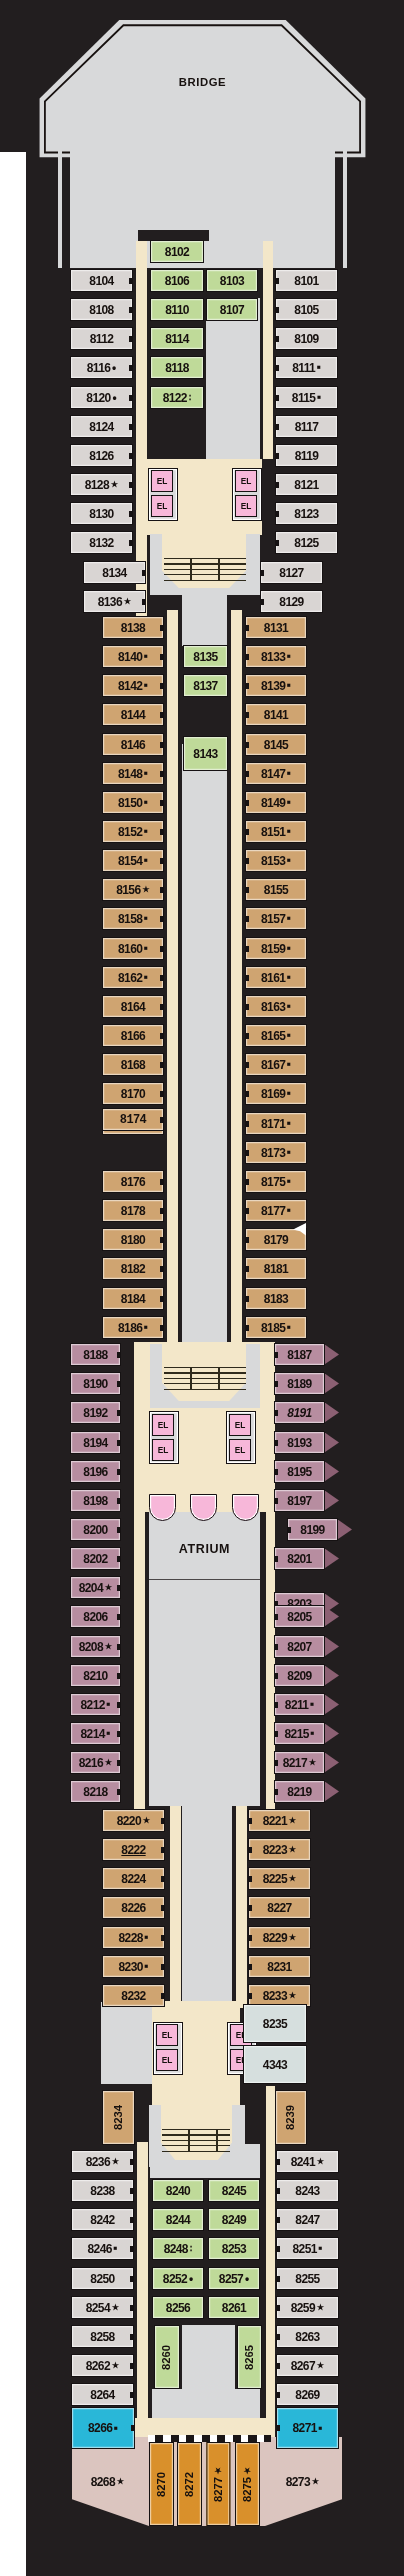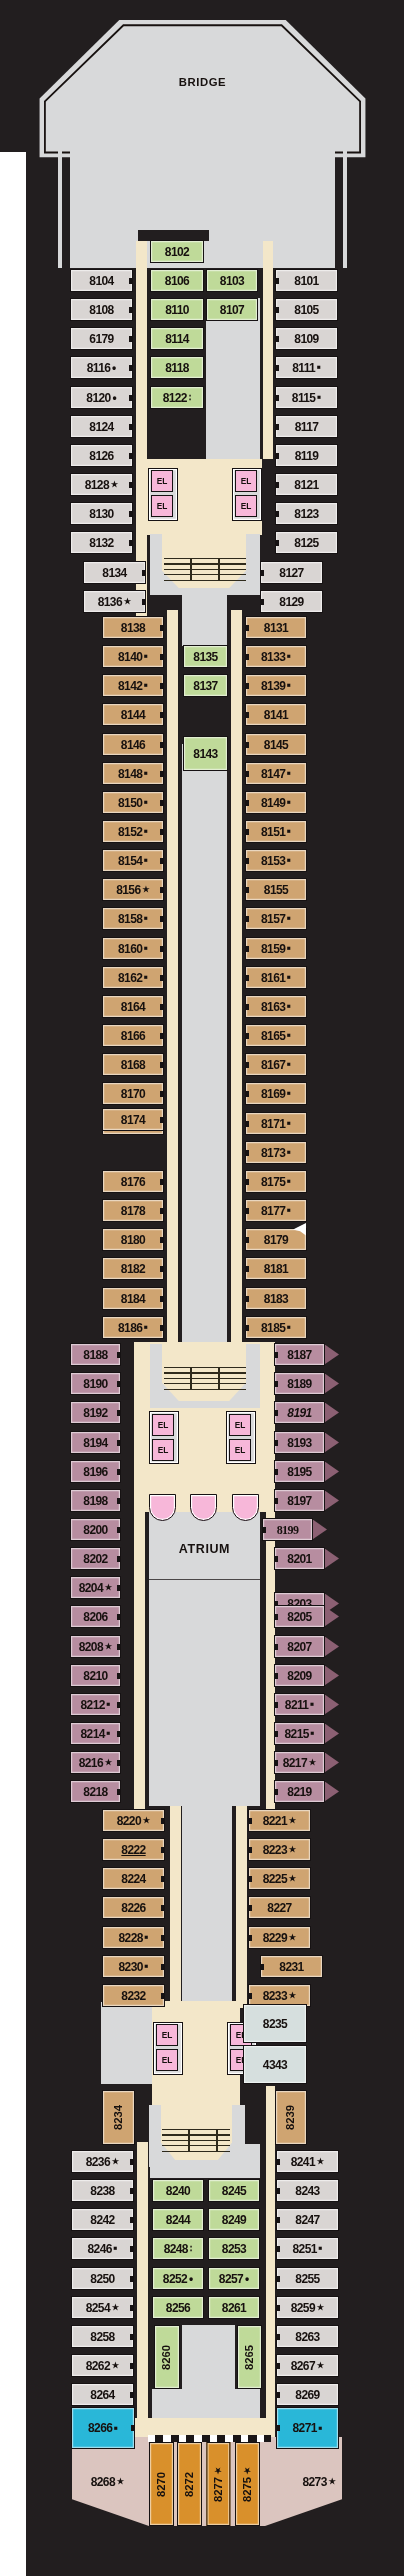--- a/index.html
+++ b/index.html
@@ -115,21 +115,21 @@
       <div class="bank" style="left: 153px; top: 2022px; width: 30px; height: 53px;"></div>
       <div class="el" style="left: 156px; top: 2024px; width: 20px; height: 20px;">EL</div>
       <div class="el" style="left: 156px; top: 2049px; width: 20px; height: 20px;">EL</div>
       <div class="bank" style="left: 227px; top: 2022px; width: 30px; height: 53px;"></div>
       <div class="el" style="left: 230px; top: 2024px; width: 20px; height: 20px;">EL</div>
       <div class="el" style="left: 230px; top: 2049px; width: 20px; height: 20px;">EL</div>
       <div class="stern" style="left: 72px; top: 2437px; width: 270px; height: 89px;"></div>
       <div class="dash" style="left: 148px; top: 2435px; width: 123px; height: 7.1px;"></div>
       <div class="cab grey nR" style="left: 70px; top: 269px; width: 63px; height: 23px;">8104</div>
       <div class="cab grey nR" style="left: 70px; top: 298px; width: 63px; height: 23px;">8108</div>
-      <div class="cab grey nR" style="left: 70px; top: 327px; width: 63px; height: 23px;">6179</div>
+      <div class="cab grey nR" style="left: 70px; top: 327px; width: 63px; height: 23px;">8112</div>
       <div class="cab grey nR" style="left: 70px; top: 356px; width: 63px; height: 23px;">8116<span class="sym s-dot">•</span></div>
       <div class="cab grey nR" style="left: 70px; top: 386px; width: 63px; height: 23px;">8120<span class="sym s-dot">•</span></div>
       <div class="cab grey nR" style="left: 70px; top: 415px; width: 63px; height: 23px;">8124</div>
       <div class="cab grey nR" style="left: 70px; top: 444px; width: 63px; height: 23px;">8126</div>
       <div class="cab grey nR" style="left: 70px; top: 473px; width: 63px; height: 23px;">8128<span class="sym s-star">★</span></div>
       <div class="cab grey nR" style="left: 70px; top: 502px; width: 63px; height: 23px;">8130</div>
       <div class="cab grey nR" style="left: 70px; top: 531px; width: 63px; height: 23px;">8132</div>
       <div class="cab grey nR" style="left: 83px; top: 561px; width: 63px; height: 23px;">8134</div>
       <div class="cab grey nR" style="left: 83px; top: 590px; width: 63px; height: 23px;">8136<span class="sym s-star">★</span></div>
       <div class="cab grey nL" style="left: 275px; top: 269px; width: 63px; height: 23px;">8101</div>
@@ -163,21 +163,21 @@
       <div class="cab brown nR" style="left: 102px; top: 849px; width: 62px; height: 23px;">8154<span class="sym s-sq">■</span></div>
       <div class="cab brown nR" style="left: 102px; top: 878px; width: 62px; height: 23px;">8156<span class="sym s-star">★</span></div>
       <div class="cab brown nR" style="left: 102px; top: 907px; width: 62px; height: 23px;">8158<span class="sym s-sq">■</span></div>
       <div class="cab brown nR" style="left: 102px; top: 937px; width: 62px; height: 23px;">8160<span class="sym s-sq">■</span></div>
       <div class="cab brown nR" style="left: 102px; top: 966px; width: 62px; height: 23px;">8162<span class="sym s-sq">■</span></div>
       <div class="cab brown nR" style="left: 102px; top: 995px; width: 62px; height: 23px;">8164</div>
       <div class="cab brown nR" style="left: 102px; top: 1024px; width: 62px; height: 23px;">8166</div>
       <div class="cab brown nR" style="left: 102px; top: 1053px; width: 62px; height: 23px;">8168</div>
       <div class="cab brown nR" style="left: 102px; top: 1082px; width: 62px; height: 23px;">8170</div>
       <div class="cab brown nR" style="left: 102px; top: 1112px; width: 62px; height: 23px;">8172</div>
-      <div class="cab brown nR" style="left: 102px; top: 1108px; width: 62px; height: 23px;">8174</div>
+      <div class="cab brown nR" style="left: 102px; top: 1108px; width: 62px; height: 23px; font-family: Liberation Mono, monospace;">8174</div>
       <div class="cab brown nR" style="left: 102px; top: 1170px; width: 62px; height: 23px;">8176</div>
       <div class="cab brown nR" style="left: 102px; top: 1199px; width: 62px; height: 23px;">8178</div>
       <div class="cab brown nR" style="left: 102px; top: 1228px; width: 62px; height: 23px;">8180</div>
       <div class="cab brown nR" style="left: 102px; top: 1257px; width: 62px; height: 23px;">8182</div>
       <div class="cab brown nR" style="left: 102px; top: 1287px; width: 62px; height: 23px;">8184</div>
       <div class="cab brown nR" style="left: 102px; top: 1316px; width: 62px; height: 23px;">8186<span class="sym s-sq">■</span></div>
       <div class="cab brown nL" style="left: 245px; top: 616px; width: 62px; height: 23px;">8131</div>
       <div class="cab brown nL" style="left: 245px; top: 645px; width: 62px; height: 23px;">8133<span class="sym s-sq">■</span></div>
       <div class="cab brown nL" style="left: 245px; top: 674px; width: 62px; height: 23px;">8139<span class="sym s-sq">■</span></div>
       <div class="cab brown nL" style="left: 245px; top: 703px; width: 62px; height: 23px;">8141</div>
@@ -220,21 +220,21 @@
       <div class="cab purple nR" style="left: 70px; top: 1693px; width: 51px; height: 23px;">8212<span class="sym s-sq">■</span></div>
       <div class="cab purple nR" style="left: 70px; top: 1722px; width: 51px; height: 23px;">8214<span class="sym s-sq">■</span></div>
       <div class="cab purple nR" style="left: 70px; top: 1751px; width: 51px; height: 23px;">8216<span class="sym s-star">★</span></div>
       <div class="cab purple nR" style="left: 70px; top: 1780px; width: 51px; height: 23px;">8218</div>
       <div class="cab purple tip nL" style="left: 274px; top: 1343px; width: 51px; height: 23px;">8187</div>
       <div class="cab purple tip nL" style="left: 274px; top: 1372px; width: 51px; height: 23px;">8189</div>
       <div class="cab purple tip nL" style="left: 274px; top: 1401px; width: 51px; height: 23px; font-style: italic;">8191</div>
       <div class="cab purple tip nL" style="left: 274px; top: 1431px; width: 51px; height: 23px;">8193</div>
       <div class="cab purple tip nL" style="left: 274px; top: 1460px; width: 51px; height: 23px;">8195</div>
       <div class="cab purple tip nL" style="left: 274px; top: 1489px; width: 51px; height: 23px;">8197</div>
-      <div class="cab purple tip nL" style="left: 262px; top: 1518px; width: 51px; height: 23px; font-family: Liberation Serif, serif;">8199</div>
+      <div class="cab purple tip nL" style="left: 287px; top: 1518px; width: 51px; height: 23px;">8199</div>
       <div class="cab purple tip nL" style="left: 274px; top: 1547px; width: 51px; height: 23px;">8201</div>
       <div class="cab purple tip nL" style="left: 274px; top: 1576px; width: 51px; height: 23px; margin-top: 16px;">8203</div>
       <div class="cab purple tip nL" style="left: 274px; top: 1605px; width: 51px; height: 23px;">8205</div>
       <div class="cab purple tip nL" style="left: 274px; top: 1635px; width: 51px; height: 23px;">8207</div>
       <div class="cab purple tip nL" style="left: 274px; top: 1664px; width: 51px; height: 23px;">8209</div>
       <div class="cab purple tip nL" style="left: 274px; top: 1693px; width: 51px; height: 23px;">8211<span class="sym s-sq">■</span></div>
       <div class="cab purple tip nL" style="left: 274px; top: 1722px; width: 51px; height: 23px;">8215<span class="sym s-sq">■</span></div>
       <div class="cab purple tip nL" style="left: 274px; top: 1751px; width: 51px; height: 23px;">8217<span class="sym s-star">★</span></div>
       <div class="cab purple tip nL" style="left: 274px; top: 1780px; width: 51px; height: 23px;">8219</div>
       <div class="cab brown nR" style="left: 102px; top: 1809px; width: 63px; height: 23px;">8220<span class="sym s-star">★</span></div>
@@ -242,21 +242,21 @@
       <div class="cab brown nR" style="left: 102px; top: 1867px; width: 63px; height: 23px;">8224</div>
       <div class="cab brown nR" style="left: 102px; top: 1896px; width: 63px; height: 23px;">8226</div>
       <div class="cab brown nR" style="left: 102px; top: 1926px; width: 63px; height: 23px;">8228<span class="sym s-sq">■</span></div>
       <div class="cab brown nR" style="left: 102px; top: 1955px; width: 63px; height: 23px;">8230<span class="sym s-sq">■</span></div>
       <div class="cab brown nR" style="left: 102px; top: 1984px; width: 63px; height: 23px;">8232</div>
       <div class="cab brown nL" style="left: 248px; top: 1809px; width: 63px; height: 23px;">8221<span class="sym s-star">★</span></div>
       <div class="cab brown nL" style="left: 248px; top: 1838px; width: 63px; height: 23px;">8223<span class="sym s-star">★</span></div>
       <div class="cab brown nL" style="left: 248px; top: 1867px; width: 63px; height: 23px;">8225<span class="sym s-star">★</span></div>
       <div class="cab brown nL" style="left: 248px; top: 1896px; width: 63px; height: 23px;">8227</div>
       <div class="cab brown nL" style="left: 248px; top: 1926px; width: 63px; height: 23px;">8229<span class="sym s-star">★</span></div>
-      <div class="cab brown nL" style="left: 260px; top: 1955px; width: 63px; height: 23px;">8231</div>
+      <div class="cab brown nL" style="left: 248px; top: 1955px; width: 63px; height: 23px;">8231</div>
       <div class="cab brown nL" style="left: 248px; top: 1984px; width: 63px; height: 23px;">8233<span class="sym s-star">★</span></div>
       <div class="cab grey nR" style="left: 71px; top: 2150px; width: 63px; height: 23px;">8236<span class="sym s-star">★</span></div>
       <div class="cab grey nR" style="left: 71px; top: 2179px; width: 63px; height: 23px;">8238</div>
       <div class="cab grey nR" style="left: 71px; top: 2208px; width: 63px; height: 23px;">8242</div>
       <div class="cab grey nR" style="left: 71px; top: 2237px; width: 63px; height: 23px;">8246<span class="sym s-sq">■</span></div>
       <div class="cab grey nR" style="left: 71px; top: 2267px; width: 63px; height: 23px;">8250</div>
       <div class="cab grey nR" style="left: 71px; top: 2296px; width: 63px; height: 23px;">8254<span class="sym s-star">★</span></div>
       <div class="cab grey nR" style="left: 71px; top: 2325px; width: 63px; height: 23px;">8258</div>
       <div class="cab grey nR" style="left: 71px; top: 2354px; width: 63px; height: 23px;">8262<span class="sym s-star">★</span></div>
       <div class="cab grey nR" style="left: 71px; top: 2383px; width: 63px; height: 23px;">8264</div>
@@ -285,20 +285,20 @@
       <div class="cab bluegrey" style="left: 243px; top: 2045px; width: 64px; height: 39px;">4343</div>
       <div class="cab green vert" style="left: 154px; top: 2325px; width: 26px; height: 64px;">8260</div>
       <div class="cab green vert" style="left: 237px; top: 2325px; width: 25px; height: 64px;">8265</div>
       <div class="cab blue nR" style="left: 71px; top: 2407px; width: 64px; height: 42px;">8266<span class="sym s-sq">■</span></div>
       <div class="cab blue nL" style="left: 276px; top: 2407px; width: 63px; height: 42px;">8271<span class="sym s-sq">■</span></div>
       <div class="cab orange vert" style="left: 149px; top: 2442px; width: 25px; height: 84px;">8270</div>
       <div class="cab orange vert" style="left: 177px; top: 2442px; width: 25px; height: 84px;">8272</div>
       <div class="cab orange vert" style="left: 206px; top: 2442px; width: 24.4px; height: 84px;">8277<span class="sym s-star">★</span></div>
       <div class="cab orange vert" style="left: 235px; top: 2442px; width: 25px; height: 84px;">8275<span class="sym s-star">★</span></div>
       <div class="cab plain" style="left: 74px; top: 2469px; width: 67px; height: 25px;">8268<span class="sym s-star">★</span></div>
-      <div class="cab plain" style="left: 269px; top: 2469px; width: 67px; height: 25px; justify-content: flex-end;">8273<span class="sym s-star">★</span></div>
+      <div class="cab plain" style="left: 269px; top: 2469px; width: 67px; height: 25px;">8273<span class="sym s-star">★</span></div>
     </div>
 
   <div class="bigtext" style="left:149px;top:1542px;width:111px;font-size:12.5px;">ATRIUM</div>
 
   <div class="cursor" style="left:293px;top:1223px;"></div>
 </div>
 
 
 </body></html>

